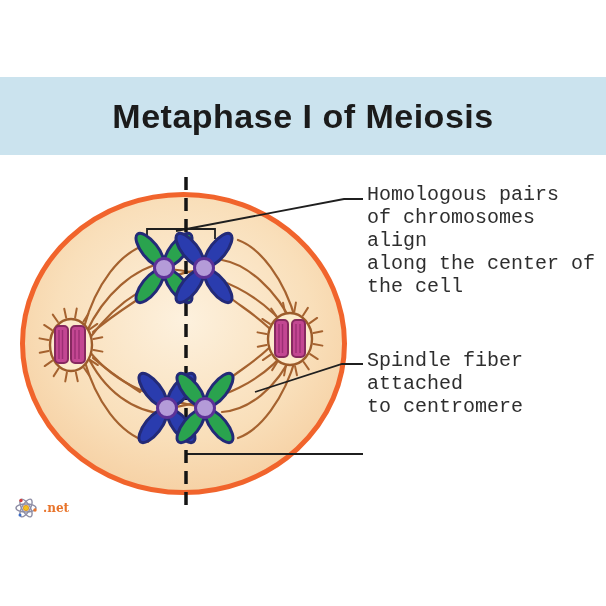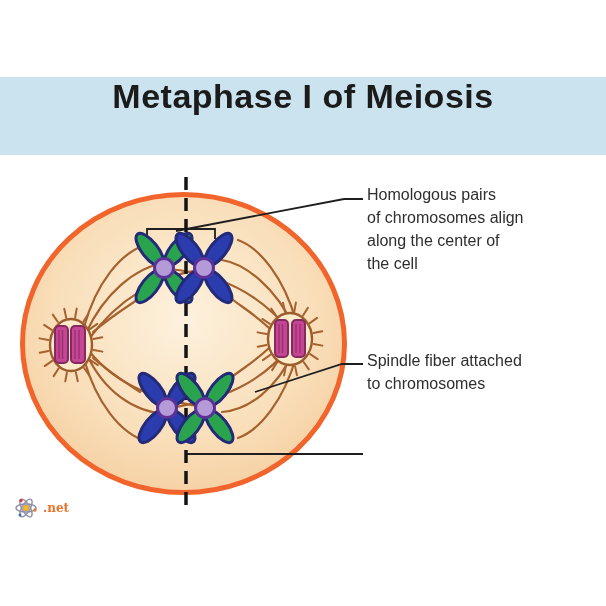--- a/index.html
+++ b/index.html
@@ -3,21 +3,21 @@
 <meta charset="utf-8">
 <style>
   html,body{margin:0;padding:0;background:#fff;}
   #stage{
     position:relative;width:606px;height:606px;background:#fff;overflow:hidden;
     font-family:"Liberation Sans",sans-serif;
   }
   
   #banner{
     position:absolute;left:0;top:77px;width:606px;height:78px;
-    background:var(--banner-bg);display:flex;justify-content:center;
+    background:var(--banner-bg);display:flex;align-items:center;justify-content:center;
   }
   #banner h1{
     margin:0;font-size:34px;font-weight:700;letter-spacing:.5px;
     color:var(--title-text);font-family:"Liberation Sans",sans-serif;
   }
   
   #diagram{position:absolute;left:0;top:0;}
   .stop-center{stop-color:var(--cell-fill-center);}
   .stop-mid{stop-color:var(--cell-fill-mid);}
   .stop-edge{stop-color:var(--cell-fill-edge);}
@@ -29,22 +29,23 @@
   .centriole-stripe{stroke:var(--centriole-stripe);stroke-width:1.4;}
   .leader{fill:none;stroke:var(--leader);stroke-width:1.8;}
   .bracket{fill:none;stroke:var(--leader);stroke-width:1.8;}
   .dash-line{stroke:var(--dash-line);stroke-width:3.5;stroke-dasharray:13 8;}
   .petal{stroke:var(--chrom-outline);stroke-width:3;}
   .chrom-green .petal{fill:var(--chrom-green);}
   .chrom-blue .petal{fill:var(--chrom-blue);}
   .centromere{fill:var(--centromere-fill);stroke:var(--centromere-stroke);stroke-width:3;}
   
   .anno{
-    position:absolute;font-size:16px;line-height:23px;color:var(--label-text);
+    position:absolute;font-size:20px;line-height:23px;color:var(--label-text);
     white-space:pre-line;
+    font-family:Liberation Mono, monospace;
   }
   #anno-homologous{left:367px;top:183px;}
   #anno-spindle{left:367px;top:349px;}
   #anno-plate{left:367px;top:443px;}
   
   #logo{position:absolute;left:14px;top:496px;display:flex;align-items:center;gap:4px;}
   #logo .brand{
     font-family:"DejaVu Serif",serif;font-style:italic;font-weight:700;
     font-size:15px;color:var(--logo-text);letter-spacing:.3px;
   }
@@ -196,21 +197,21 @@
           <circle class="centromere" cx="205" cy="408" r="9.5"></circle>
         </g>
       </g>
   </svg>
 
   <div class="anno" id="anno-homologous">Homologous pairs
 of chromosomes align
 along the center of
 the cell</div>
   <div class="anno" id="anno-spindle">Spindle fiber attached
-to chromosomes</div>
+to centromere</div>
 
   <div id="logo">
     <svg width="24" height="24" viewBox="0 0 24 24">
       <ellipse class="orbit" cx="12" cy="12" rx="10" ry="4"></ellipse>
       <ellipse class="orbit" cx="12" cy="12" rx="10" ry="4" transform="rotate(60 12 12)"></ellipse>
       <ellipse class="orbit" cx="12" cy="12" rx="10" ry="4" transform="rotate(120 12 12)"></ellipse>
       <circle cx="12" cy="12" r="2.7" fill="#f2c11c" stroke="#d98c1f" stroke-width="0.8"></circle>
       <circle cx="7" cy="4.5" r="1.7" fill="#d34040"></circle>
       <circle cx="21" cy="14" r="1.7" fill="#e8742b"></circle>
       <circle cx="6" cy="19" r="1.5" fill="#3a6bc6"></circle>

